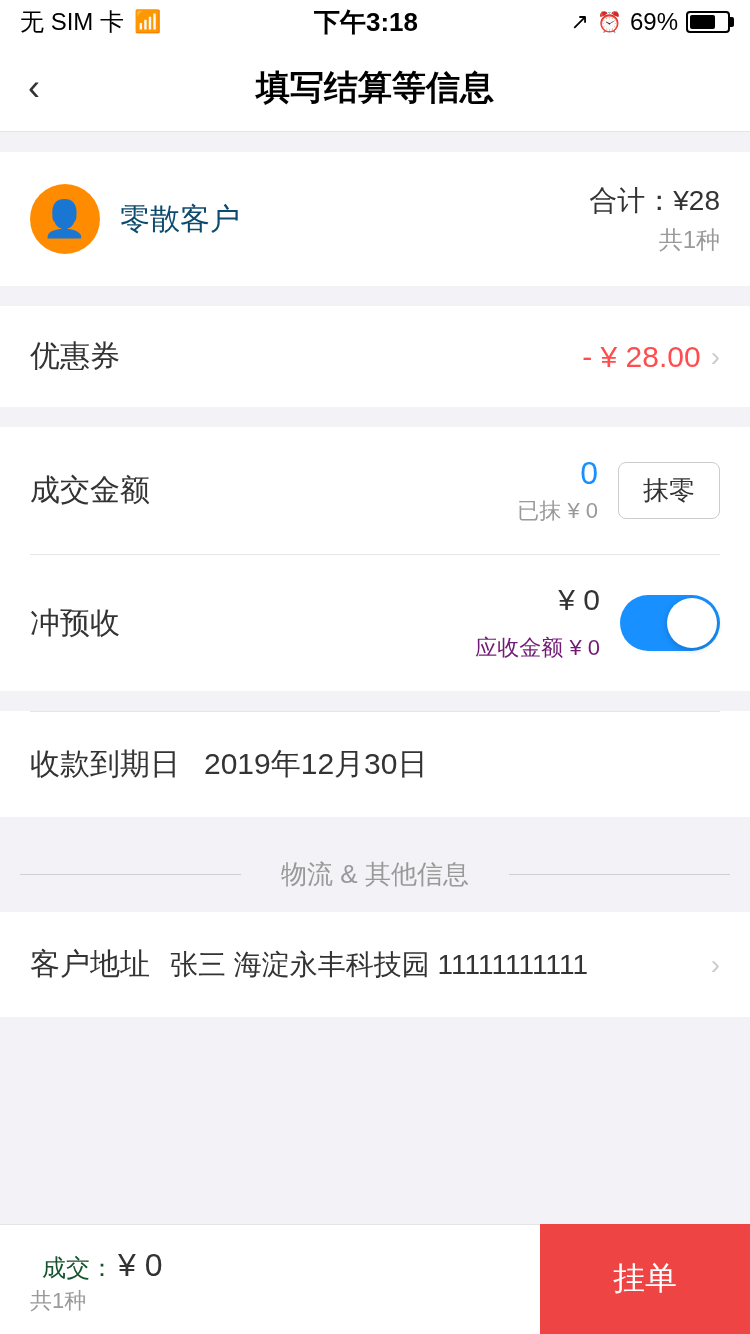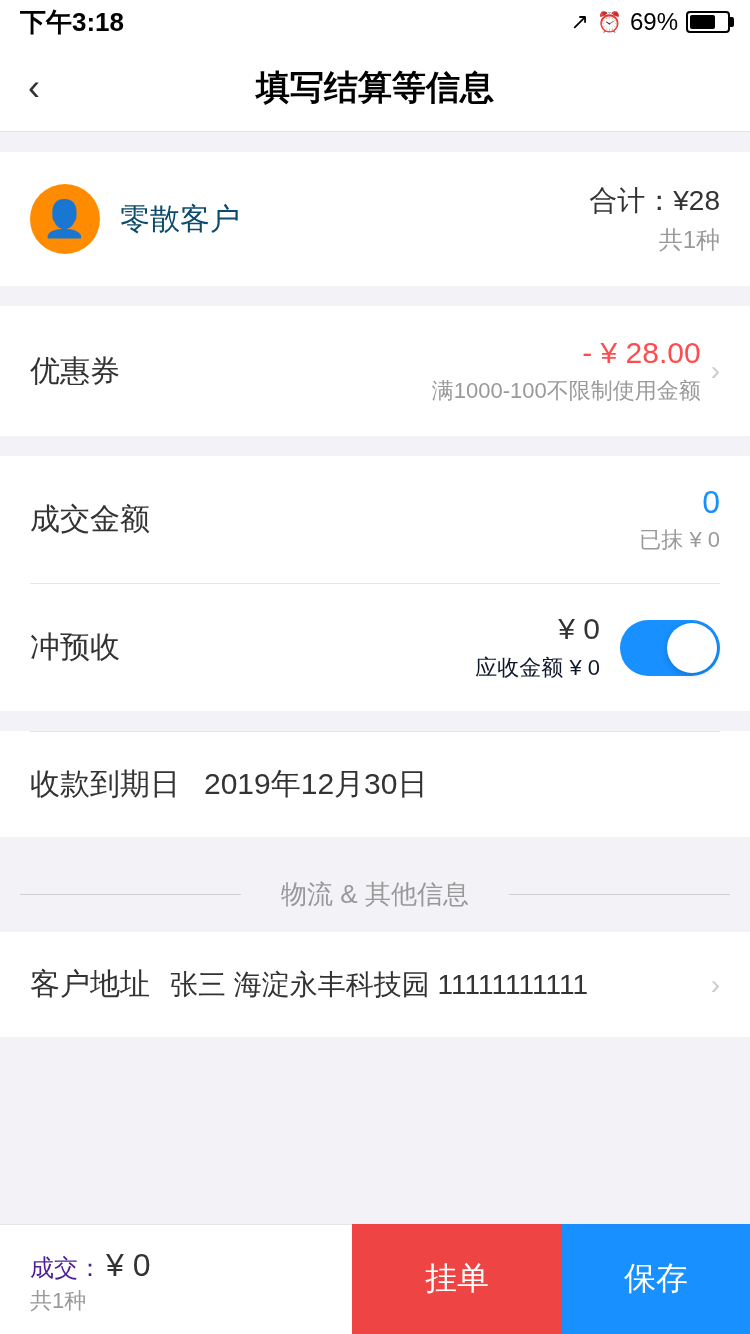--- a/index.html
+++ b/index.html
@@ -139,21 +139,21 @@
     
     .prepay-row {
       display: flex;
       align-items: center;
       justify-content: space-between;
       padding: 28px 0;
     }
     .prepay-right { display: flex; align-items: center; gap: 20px; }
     .prepay-amounts { text-align: right; }
     .prepay-value { font-size: 30px; color: #333; }
-    .receivable { font-size: 22px; color: #0f172a; margin-top: 7px; text-align: right; }
+    .receivable { font-size: 22px; color: #701a75; margin-top: 16px; text-align: right; }
 
     
     .toggle {
       width: 100px; height: 56px; border-radius: 28px;
       background: #1890ff;
       position: relative;
       cursor: pointer;
       flex-shrink: 0;
     }
     .toggle-knob {
@@ -224,21 +224,21 @@
     .footer-info {
       flex: 1;
       background: #fff;
       height: 100%;
       display: flex;
       align-items: center;
       padding: 0 30px;
       border-top: 1px solid #e5e5e5;
     }
     .footer-left-text { }
-    .footer-deal-label { font-size: 24px; color: #4c1d95; }
+    .footer-deal-label { font-size: 24px; color: #14532d; margin-left: 12px; }
     .footer-deal-amount { font-size: 32px; color: #333; margin-top: 4px; }
     .footer-count { font-size: 22px; color: #999; margin-top: 2px; }
     .btn-hold {
       width: 210px;
       height: 100%;
       background: #ef4444;
       display: flex;
       align-items: center;
       justify-content: center;
       font-size: 32px;
@@ -260,20 +260,24 @@
     .main-content {
       padding-bottom: 110px;
     }
   </style>
 </head>
 <body>
 
 <div class="main-content">
 
   <div class="status-bar">
+    <div class="status-left">
+      <span>无 SIM 卡</span>
+      <span class="wifi-icon">📶</span>
+    </div>
     <div style="font-size:26px;font-weight:600;">下午3:18</div>
     <div class="status-right">
       <span style="font-size:22px;">↗</span>
       <span style="font-size:20px;">⏰</span>
       <span>69%</span>
       <div class="battery-icon">
         <div class="battery-fill"></div>
         <div class="battery-tip"></div>
       </div>
     </div>
@@ -302,37 +306,37 @@
   </div>
 
   <div class="section-gap"></div>
 
   <div class="card">
     <div class="coupon-row">
       <span class="coupon-label">优惠券</span>
       <div style="display:flex;align-items:center;">
         <div class="coupon-right">
           <div class="coupon-amount">- ¥ 28.00</div>
-          <div class="coupon-desc">满1000-100不限制使用金额</div>
         </div>
         <span class="chevron-right">›</span>
       </div>
     </div>
   </div>
 
   <div class="section-gap"></div>
 
   <div class="card">
     <div class="field-row">
       <span class="field-label">成交金额</span>
       <div class="field-right">
         <div class="amount-input-area">
           <div class="amount-value">0</div>
           <div class="already-zero">已抹  ¥ 0</div>
         </div>
+        <button class="round-btn">抹零</button>
       </div>
     </div>
 
     <div class="divider"></div>
 
     <div class="prepay-row">
       <span class="field-label">冲预收</span>
       <div class="prepay-right">
         <div class="prepay-amounts">
           <div class="prepay-value">¥ 0</div>
@@ -382,16 +386,13 @@
       <div style="display:flex;align-items:baseline;gap:4px;">
         <span class="footer-deal-label">成交：</span>
         <span class="footer-deal-amount">¥ 0</span>
       </div>
       <div class="footer-count">共1种</div>
     </div>
   </div>
   <div class="btn-hold">
     <span>挂单</span>
   </div>
-  <div class="btn-save">
-    <span>保存</span>
-  </div>
 </div>
 
 </body></html>

